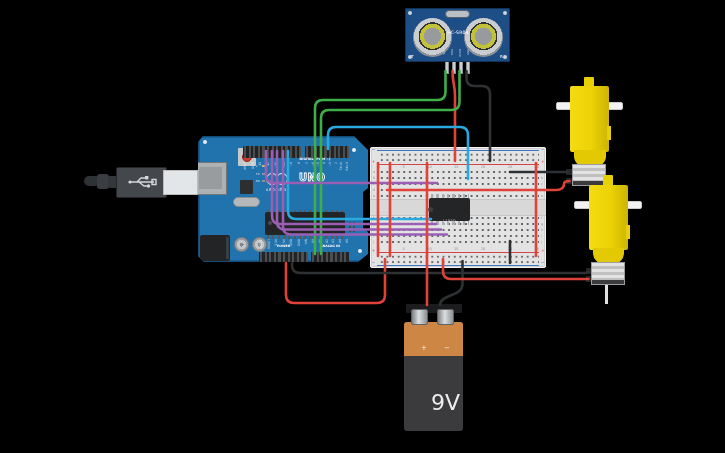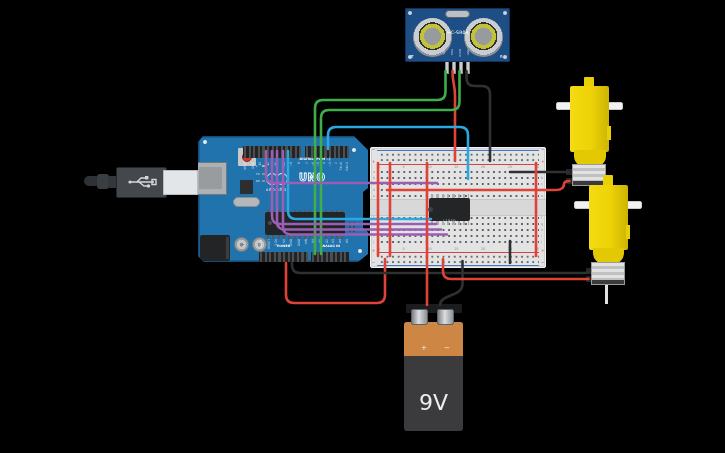--- a/index.html
+++ b/index.html
@@ -276,21 +276,21 @@
       <div class="a" style="left:0;top:17px;width:32px;height:4px;background:#3b3b3d;"></div>
     </div>
   </div>
 
   <div class="a" style="left:404px;top:304px;width:59px;height:127px;">
     <div class="a" style="left:2px;top:0;width:56px;height:9px;background:#1c1c1e;border-radius:1px;"></div>
     <div class="a" style="left:0;top:18px;width:59px;height:109px;background:#3b3b3d;border-radius:3px;overflow:hidden;">
       <div class="a" style="left:0;top:0;width:59px;height:34px;background:#cd8644;"></div>
       <span class="a t" style="left:15px;top:23px;width:10px;font-size:7px;color:#f4eee6;text-align:center;">+</span>
       <span class="a t" style="left:38px;top:23px;width:10px;font-size:7px;color:#f4eee6;text-align:center;">−</span>
-      <div class="a t" style="left:0;top:70px;width:59px;font-size:22px;color:#ededed;text-align:center;">9V</div>
+      <div class="a t" style="left:12px;top:70px;width:59px;font-size:22px;color:#ededed;text-align:center;">9V</div>
     </div>
     <div class="a term" style="left:7px;top:5px;width:17px;height:16px;box-sizing:border-box;"></div>
     <div class="a term" style="left:33px;top:5px;width:17px;height:16px;box-sizing:border-box;"></div>
   </div>
 
   <svg id="wires" width="725" height="453" viewBox="0 0 725 453" style="z-index:30;">
       <path d="M452.5,71 C452.5,84 455,84 455,96 L455,161" stroke="#df4238" stroke-width="2.6" fill="none" stroke-linecap="round" stroke-linejoin="round"></path>
       <path d="M445.5,71 L445.5,92 Q445.5,100 437.5,100 L323,100 Q315,100 315,108 L315,254" stroke="#3fae49" stroke-width="2.6" fill="none" stroke-linecap="round" stroke-linejoin="round"></path>
       <path d="M459.5,71 L459.5,102 Q459.5,110 451.5,110 L329,110 Q321,110 321,118 L321,254" stroke="#3fae49" stroke-width="2.6" fill="none" stroke-linecap="round" stroke-linejoin="round"></path>
       <path d="M466.5,71 L466.5,78 Q466.5,86 474.5,86 L482,86 Q490,86 490,94 L490,161" stroke="#2e3133" stroke-width="2.6" fill="none" stroke-linecap="round" stroke-linejoin="round"></path>

